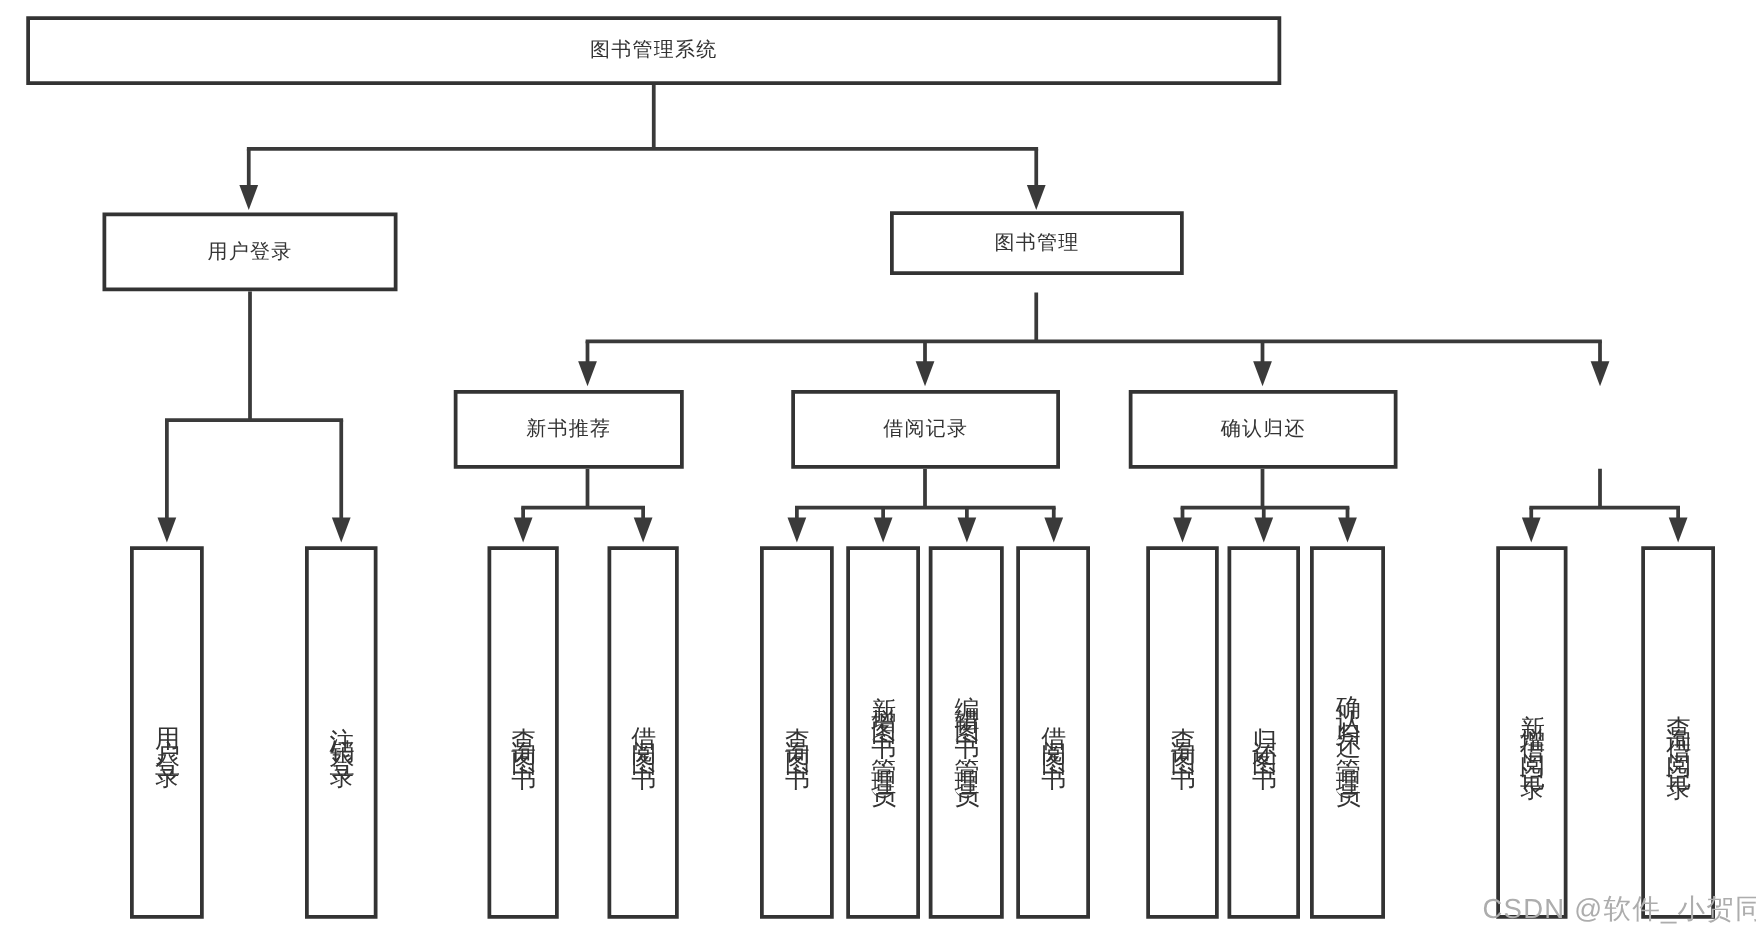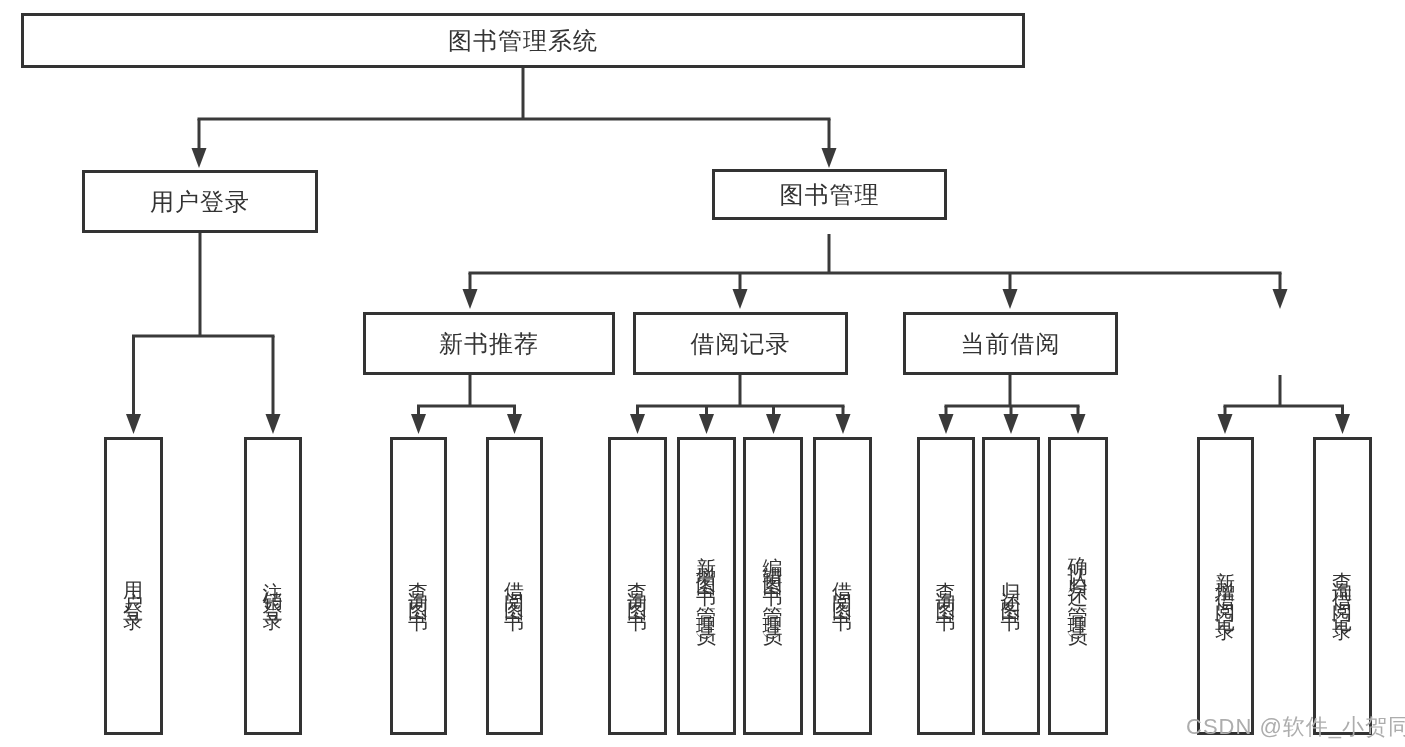--- a/index.html
+++ b/index.html
@@ -27,21 +27,21 @@
     width:1405px;height:747px;
   }
   .box{
     position:absolute;
     box-sizing:border-box;
     border:3px solid var(--border);
     background:#fff;
     display:flex;
     align-items:center;
     justify-content:center;
-    font-size:24px;
+    font-size:16px;
     color:var(--text);
     letter-spacing:1px;
     z-index:2;
   }
   .leaf{
     position:absolute;
     top:437px;
     height:298px;
     box-sizing:border-box;
     border:3px solid var(--border);
@@ -147,28 +147,28 @@
     <span>图书管理系统</span>
   </div>
 
   <div class="box" style="left:82px;top:170px;width:236px;height:63px;">
     <span>用户登录</span>
   </div>
   <div class="box" style="left:712px;top:169px;width:235px;height:51px;">
     <span>图书管理</span>
   </div>
 
-  <div class="box" style="left:363px;top:312px;width:252px;height:63px;">
+  <div class="box" style="left:363px;top:312px;width:184px;height:63px;">
     <span>新书推荐</span>
   </div>
   <div class="box" style="left:633px;top:312px;width:215px;height:63px;">
     <span>借阅记录</span>
   </div>
   <div class="box" style="left:903px;top:312px;width:215px;height:63px;">
-    <span>当前借阅</span>
+    <span>确认归还</span>
   </div>
 
   <div class="leaf" style="left:104px;width:59px;">
     <span>用户登录</span>
   </div>
   <div class="leaf" style="left:244px;width:58px;">
     <span>注销登录</span>
   </div>
   <div class="leaf" style="left:390px;width:57px;">
     <span>查询图书</span>

